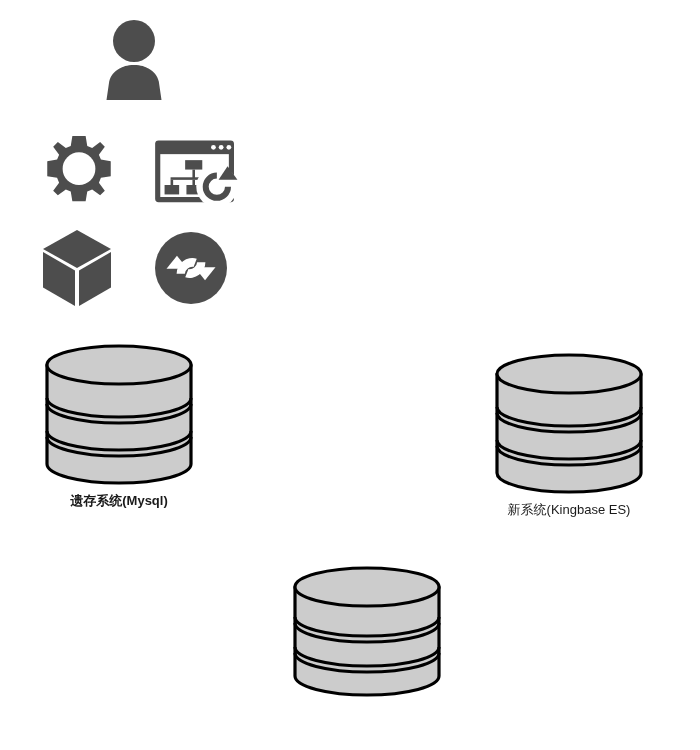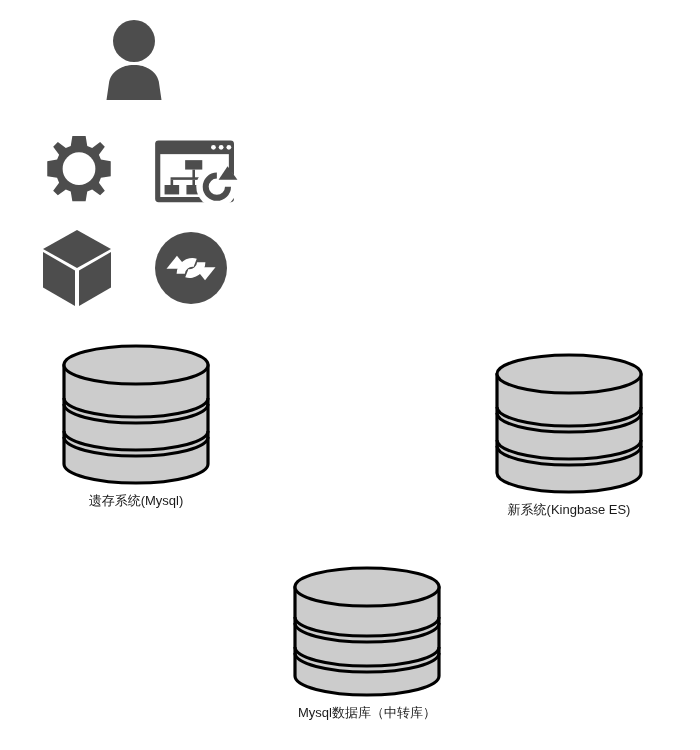--- a/index.html
+++ b/index.html
@@ -112,21 +112,21 @@
       <circle cx="50" cy="50" r="50" fill="#4d4d4d"></circle>
 
       <path d="M30 58 a22 22 0 0 1 28 -21 l-4.5 11.5 a10.5 10.5 0 0 0 -12 9.5 z" fill="#ffffff"></path>
       <path d="M30.5 33 L45 51 L16 51 Z" fill="#ffffff"></path>
 
       <path d="M70 42 a22 22 0 0 1 -28 21 l4.5 -11.5 a10.5 10.5 0 0 0 12 -9.5 z" fill="#ffffff"></path>
       <path d="M69.5 67 L55 49 L84 49 Z" fill="#ffffff"></path>
     </svg>
   </div>
 
-  <div class="db-node" style="left:61px; top:343px; width:150px;">
+  <div class="db-node" style="left:44px; top:343px; width:150px;font-weight:bold;">
     <svg width="150" height="143" viewBox="0 0 150 143">
 
       <path d="M3 22 V121 a72 19 0 0 0 144 0 V22 Z" fill="#cccccc" stroke="#000000" stroke-width="3.2" stroke-linejoin="round"></path>
 
       <path d="M3 55 a72 19 0 0 0 144 0" fill="none" stroke="#000000" stroke-width="3.2"></path>
       <path d="M3 61 a72 19 0 0 0 144 0" fill="none" stroke="#000000" stroke-width="3.2"></path>
 
       <path d="M3 88 a72 19 0 0 0 144 0" fill="none" stroke="#000000" stroke-width="3.2"></path>
       <path d="M3 94 a72 19 0 0 0 144 0" fill="none" stroke="#000000" stroke-width="3.2"></path>
 
@@ -149,16 +149,15 @@
 
   <div class="db-node" style="left:292px; top:565px; width:150px;">
     <svg width="150" height="133" viewBox="0 0 150 133">
       <path d="M3 22 V111 a72 19 0 0 0 144 0 V22 Z" fill="#cccccc" stroke="#000000" stroke-width="3.2" stroke-linejoin="round"></path>
       <path d="M3 52 a72 19 0 0 0 144 0" fill="none" stroke="#000000" stroke-width="3.2"></path>
       <path d="M3 58 a72 19 0 0 0 144 0" fill="none" stroke="#000000" stroke-width="3.2"></path>
       <path d="M3 82 a72 19 0 0 0 144 0" fill="none" stroke="#000000" stroke-width="3.2"></path>
       <path d="M3 88 a72 19 0 0 0 144 0" fill="none" stroke="#000000" stroke-width="3.2"></path>
       <ellipse cx="75" cy="22" rx="72" ry="19" fill="#cccccc" stroke="#000000" stroke-width="3.2"></ellipse>
     </svg>
-    <div class="db-label">Mysql数据库（中转库）</div>
   </div>
 
 </div>
 
 </body></html>

